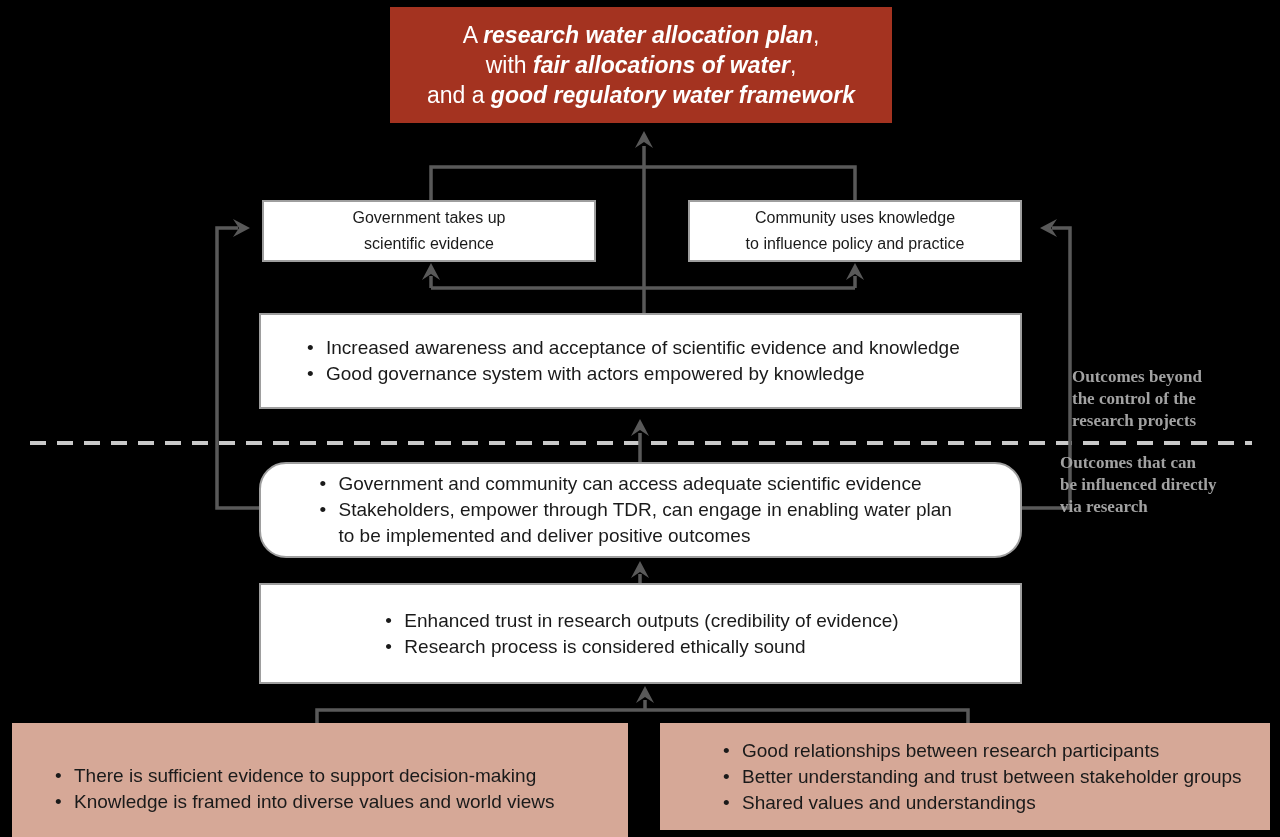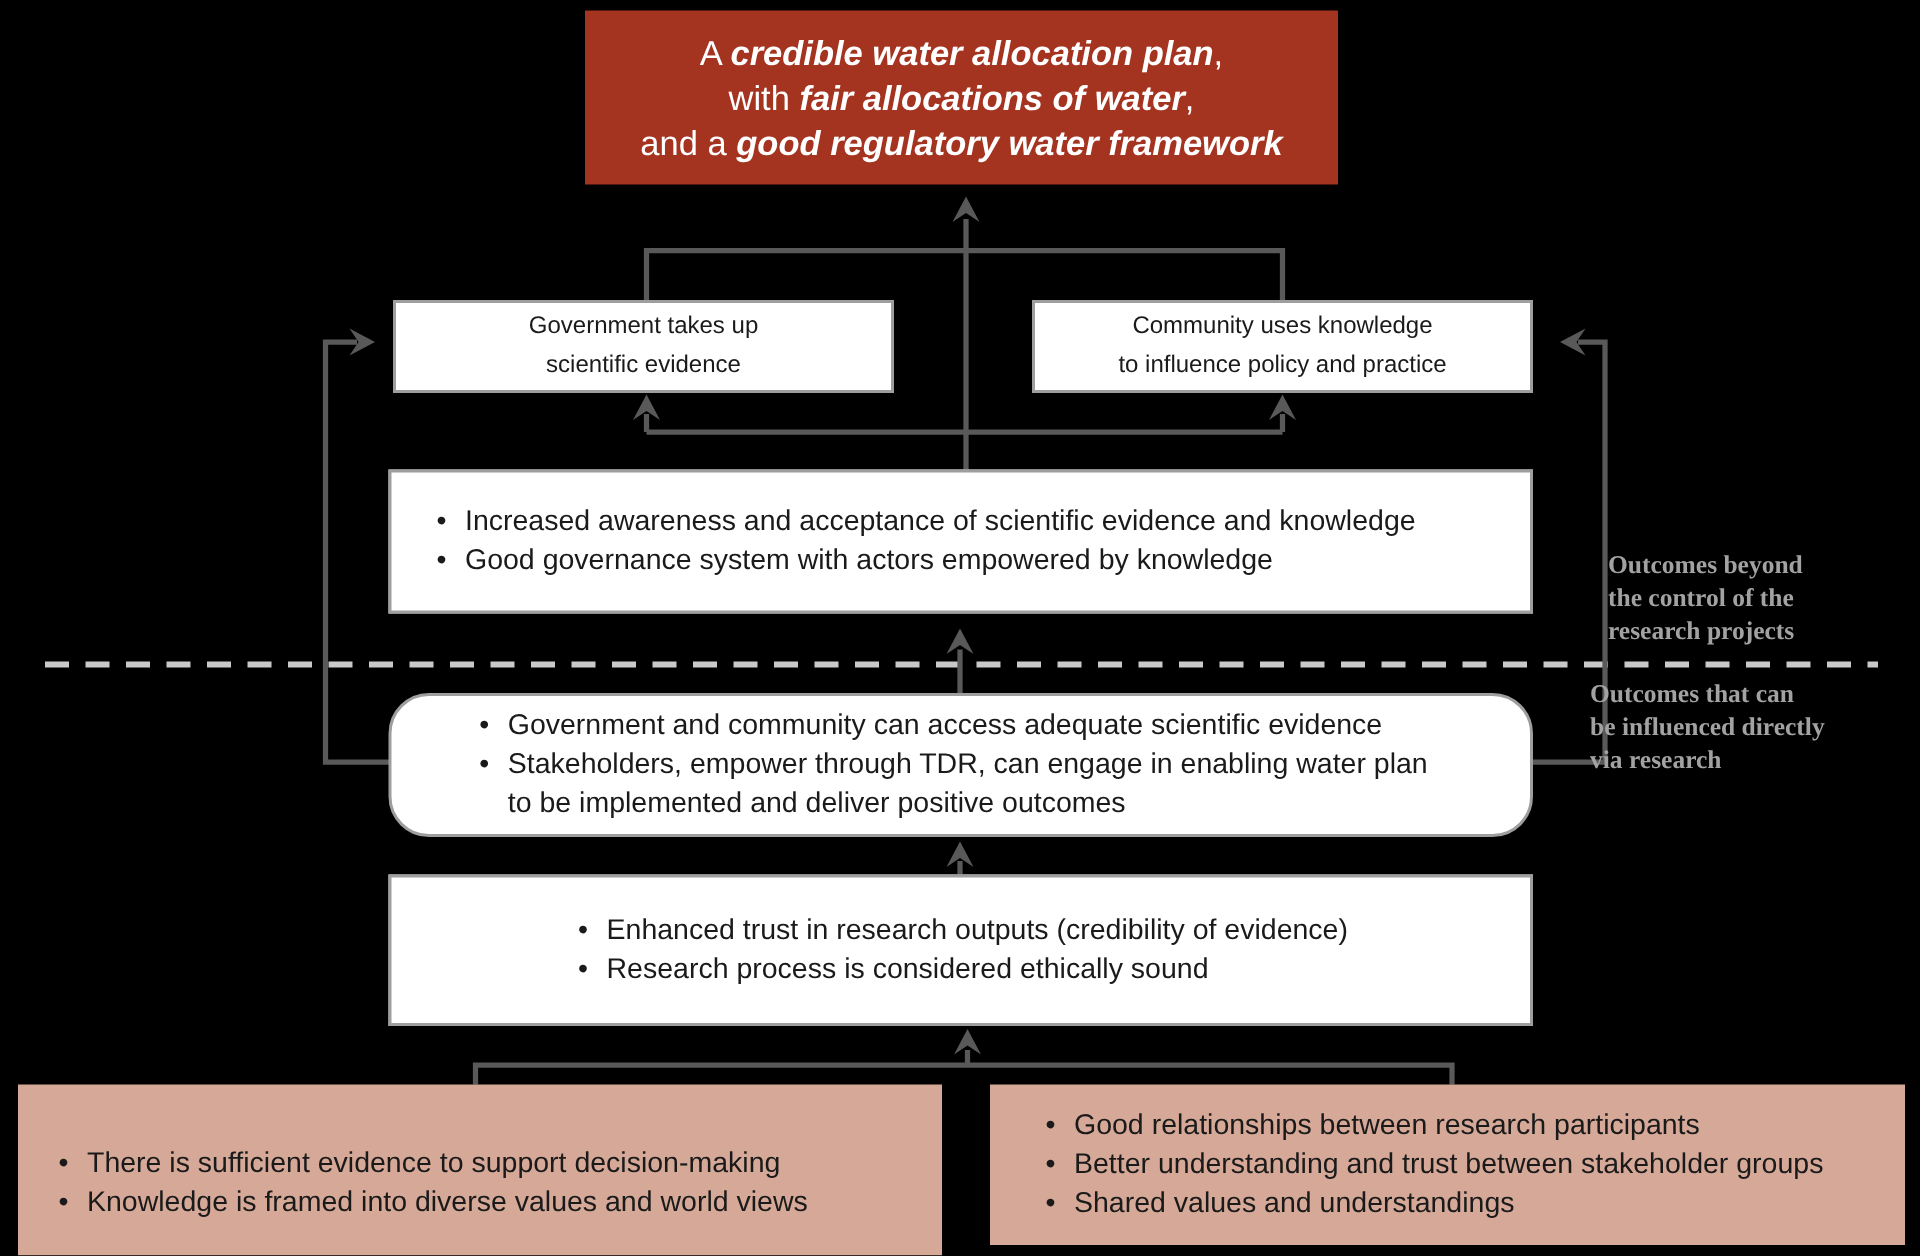--- a/index.html
+++ b/index.html
@@ -54,23 +54,23 @@
   .center-lines { text-align: center; font-size: 16px; line-height: 26px; }
   .awareness-box { left: 259px; top: 313px; width: 763px; height: 96px; justify-content: flex-start; padding-left: 27px; }
   .access-box    { left: 259px; top: 462px; width: 763px; height: 96px; border-radius: 27px; }
   .trust-box     { left: 259px; top: 583px; width: 763px; height: 101px; }
   .pink-box {
     background: var(--foundation-box-bg);
     border: none;
     justify-content: flex-start;
   }
   .pink-left  { left: 12px;  top: 723px; width: 616px; height: 131px; padding-left: 24px; }
-  .pink-right { left: 660px; top: 723px; width: 610px; height: 107px; padding-left: 34px; }
+  .pink-right { left: 660px; top: 723px; width: 610px; height: 107px; padding-left: 44px; }
 
-  .bullets { margin: 0; padding: 0; list-style: none; font-size: 19px; line-height: 26px; }
+  .bullets { margin: 16px; padding: 0; list-style: none; font-size: 19px; line-height: 26px; }
   .bullets li { position: relative; padding-left: 22px; }
   .bullets li::before { content: "\2022"; position: absolute; left: 3px; }
   .access-box .bullets { width: 648px; }
 
   .zone-label {
     position: absolute;
     z-index: 2;
     color: var(--zone-label-text);
     font-weight: bold;
     font-size: 17px;
@@ -113,21 +113,21 @@
 
     <path class="conn" d="M260,508 H217 V228 H238"></path>
     <path class="head" d="M250,228 l-17,-9 l6,9 l-6,9 Z"></path>
 
     <path class="conn" d="M1021,508 H1070 V228 H1052"></path>
     <path class="head" d="M1040,228 l17,-9 l-6,9 l6,9 Z"></path>
   </svg>
 
   <div class="box goal-box">
     <div>
-        <div><span>A </span><span class="em">credible water allocation plan</span><span>,</span></div>
+        <div><span>A </span><span class="em">research water allocation plan</span><span>,</span></div>
         <div><span>with </span><span class="em">fair allocations of water</span><span>,</span></div>
         <div><span>and a </span><span class="em">good regulatory water framework</span></div>
       </div>
   </div>
 
   <div class="box gov-box">
     <div class="center-lines">
         <div>Government takes up</div>
         <div>scientific evidence</div>
       </div>

